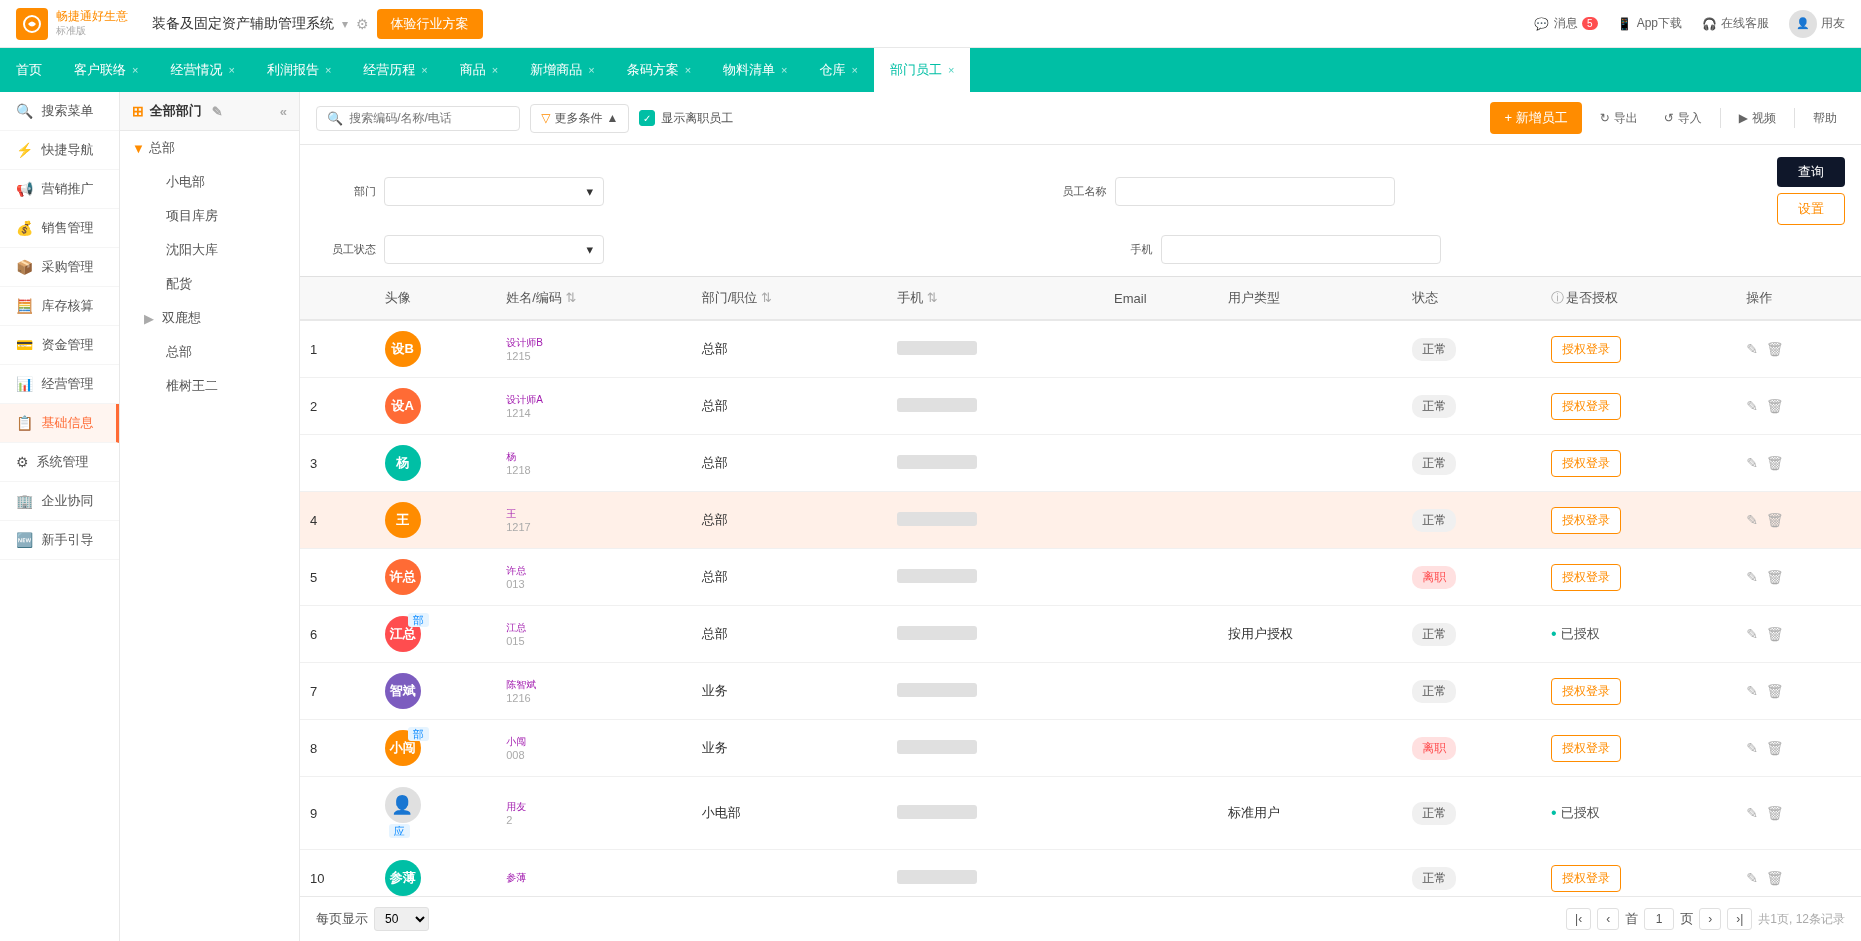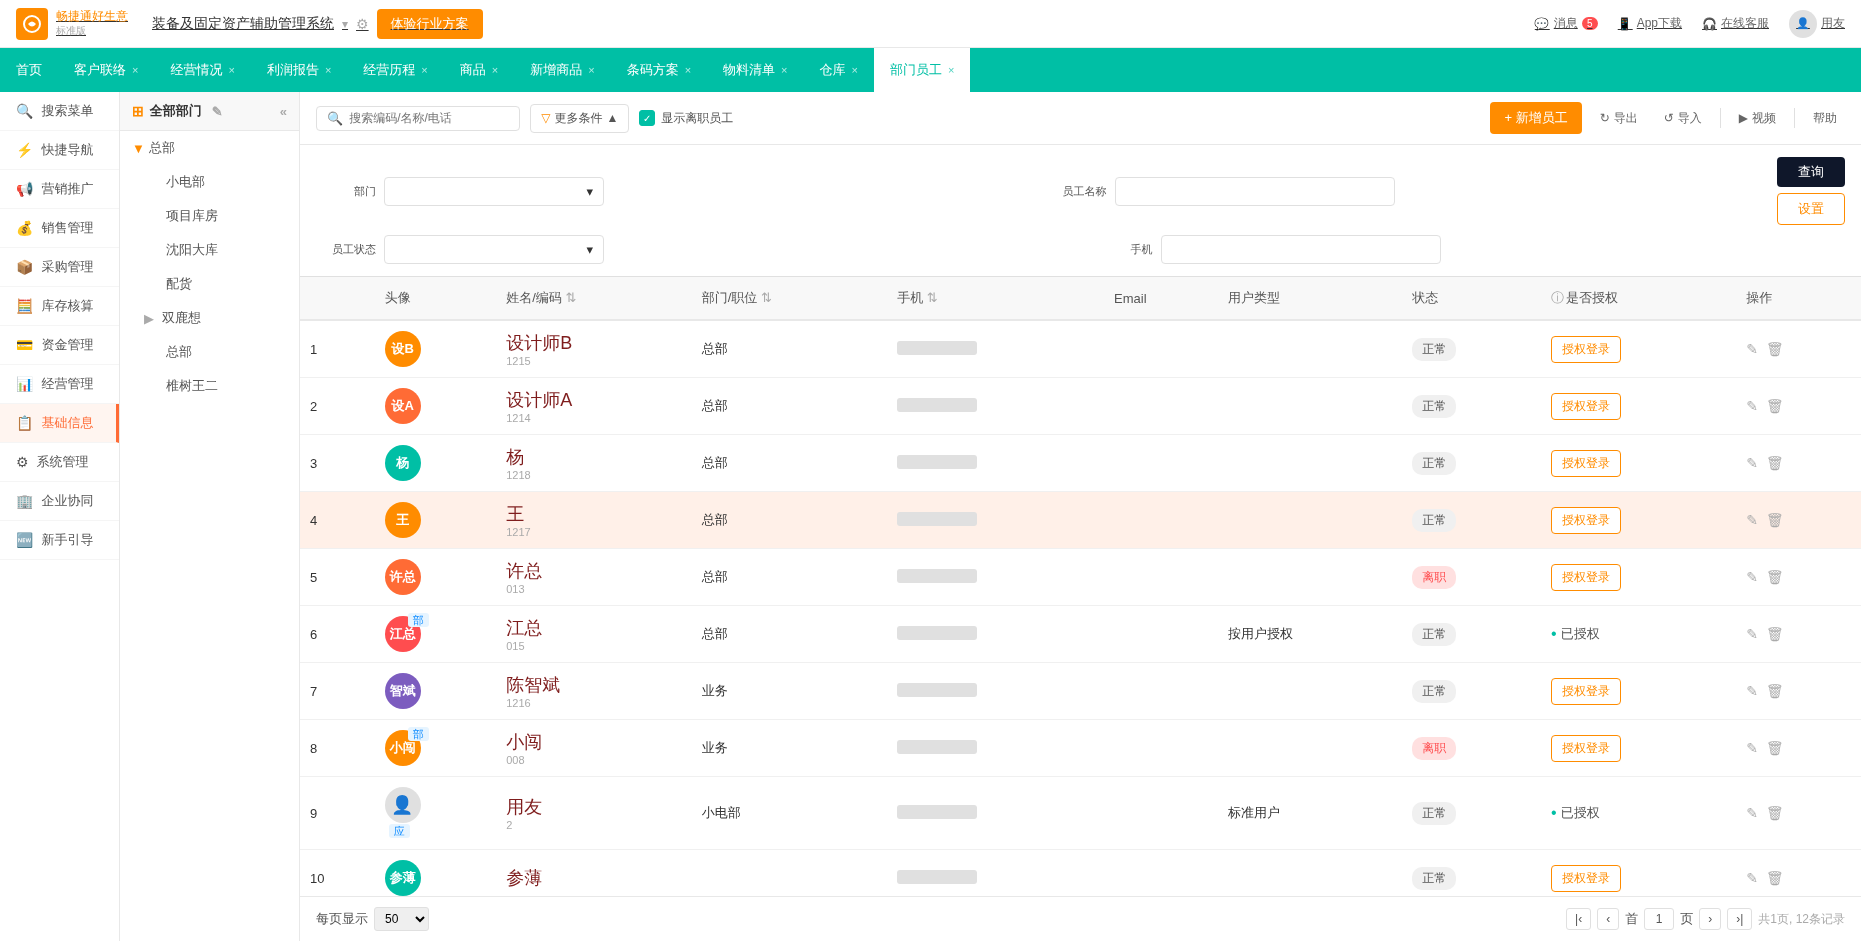--- a/index.html
+++ b/index.html
@@ -8,21 +8,20 @@
     
     .top-bar {
       height: 48px;
       background: #fff;
       display: flex;
       align-items: center;
       padding: 0 16px;
       border-bottom: 1px solid #e8e8e8;
       position: relative;
       z-index: 10;
-      text-decoration: underline;
     }
     .logo-area {
       display: flex;
       align-items: center;
       gap: 8px;
       min-width: 120px;
     }
     .logo-icon {
       width: 32px; height: 32px;
       background: #ff8c00;
@@ -330,21 +329,21 @@
     }
     .avatar-circle {
       width: 36px; height: 36px;
       border-radius: 50%;
       display: flex; align-items: center; justify-content: center;
       color: white;
       font-size: 13px;
       font-weight: bold;
     }
     .name-code { display: flex; flex-direction: column; }
-    .name-code .name { font-size: 18px; color: #7f1d1d; }
+    .name-code .name { font-size: 10px; color: #a21caf; }
     .name-code .code { font-size: 11px; color: #aaa; }
     .status-badge {
       padding: 3px 10px;
       border-radius: 10px;
       font-size: 12px;
       display: inline-block;
     }
     .status-normal { background: #f0f0f0; color: #555; }
     .status-resigned { background: #ffe0e0; color: #ff4d4f; }
     .auth-btn {

